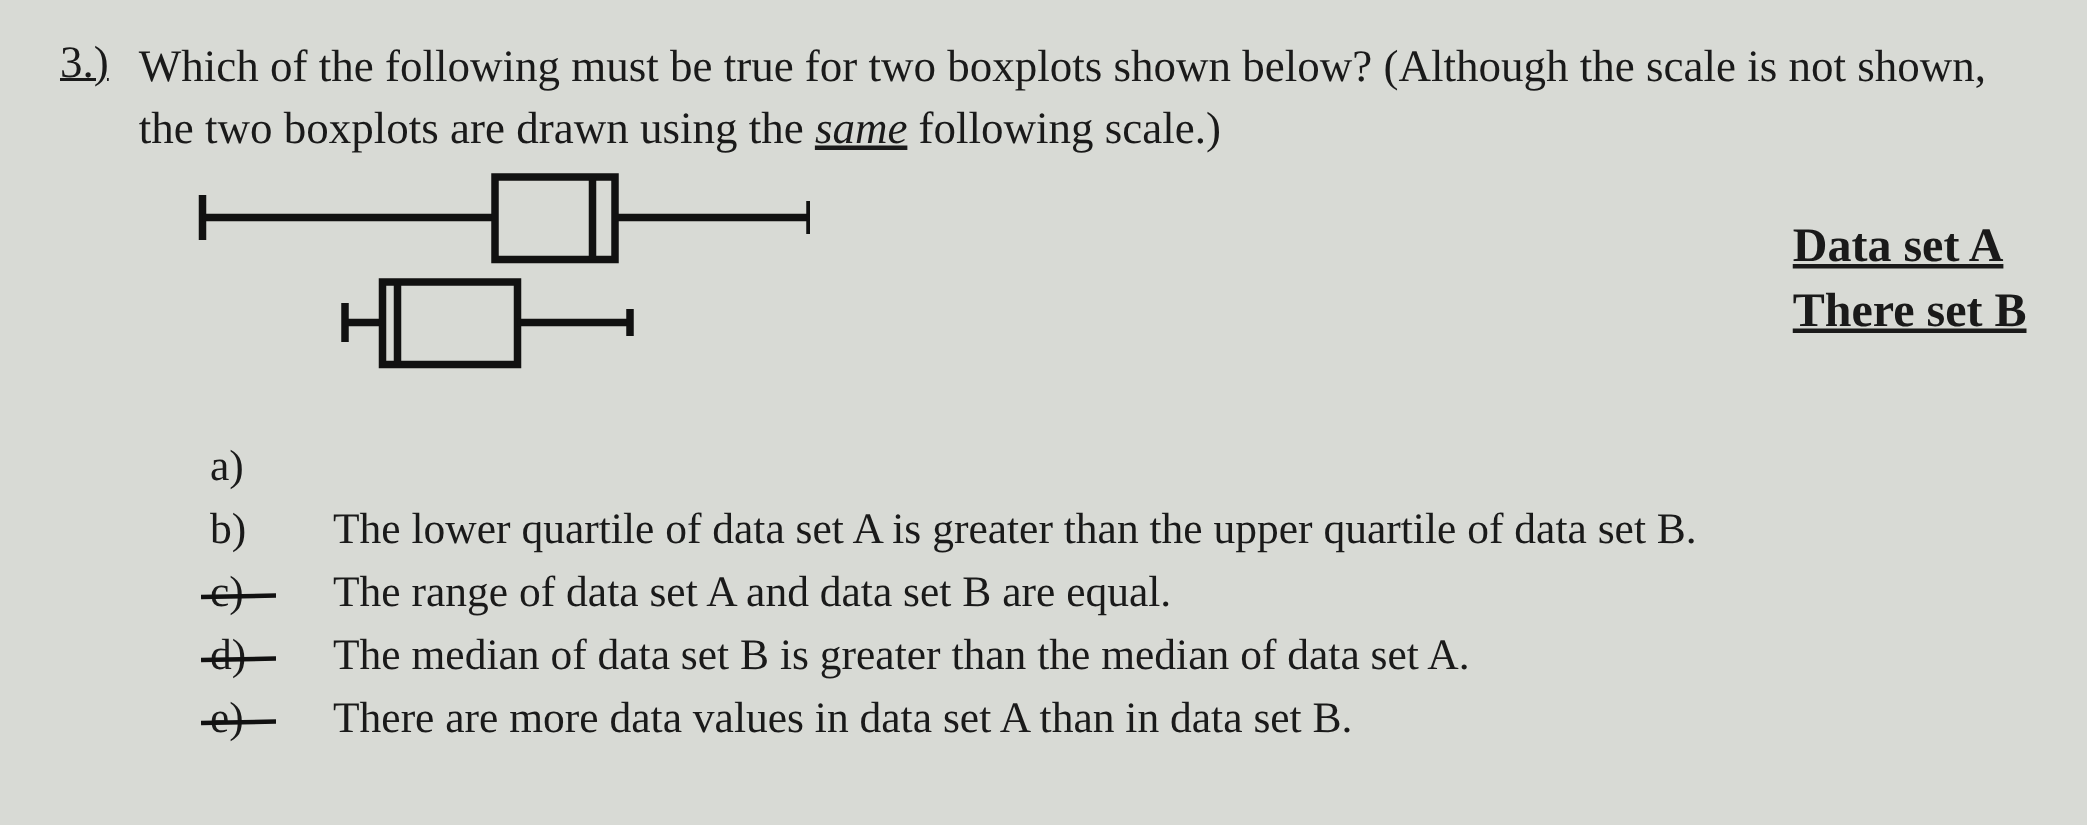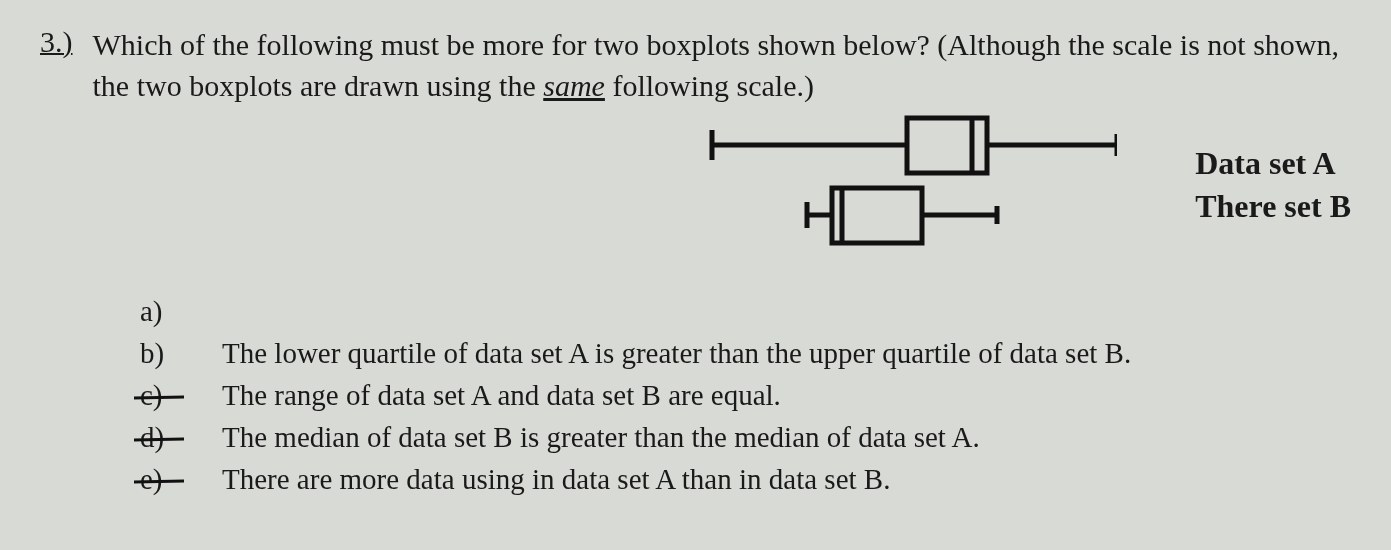--- a/index.html
+++ b/index.html
@@ -34,24 +34,25 @@
       max-width: 1260px;
     }
     .same-underline {
       font-style: italic;
       text-decoration: underline;
       text-align: right;
     }
     .diagram-row {
       display: flex;
       align-items: center;
-      justify-content: flex-end;
+      justify-content: space-between;
       gap: 78px;
       margin-top: 4px;
       margin-left: 80px;
+      text-decoration: underline;
     }
     .boxplots {
       width: 420px;
       height: 150px;
       position: relative;
     }
     .labels {
       display: flex;
       flex-direction: column;
       gap: 6px;
@@ -83,21 +84,21 @@
       background: #111;
       transform: rotate(-1deg);
     }
   </style>
 </head>
 <body>
 
 <div class="question-row">
   <div class="question-number">3.)</div>
   <div class="question-text">
-    <span>Which of the following must be more for two boxplots shown below? (Although the scale is not shown, the two boxplots are drawn using the </span><span class="same-underline">same</span><span> following scale.)</span>
+    <span>Which of the following must be true for two boxplots shown below? (Although the scale is not shown, the two boxplots are drawn using the </span><span class="same-underline">same</span><span> following scale.)</span>
   </div>
 </div>
 
 <div class="diagram-row">
   <div class="boxplots">
     <svg width="420" height="150" viewBox="0 0 420 150">
 
       <g stroke="#111" stroke-width="5" fill="none">
 
         <line x1="15" y1="20" x2="15" y2="50"></line>
@@ -146,15 +147,15 @@
   <div class="option-row">
     <div class="option-letter strike">c)</div>
     <div>The range of data set A and data set B are equal.</div>
   </div>
   <div class="option-row">
     <div class="option-letter strike">d)</div>
     <div>The median of data set B is greater than the median of data set A.</div>
   </div>
   <div class="option-row">
     <div class="option-letter strike">e)</div>
-    <div>There are more data using in data set A than in data set B.</div>
+    <div>There are more data values in data set A than in data set B.</div>
   </div>
 </div>
 
 </body></html>

